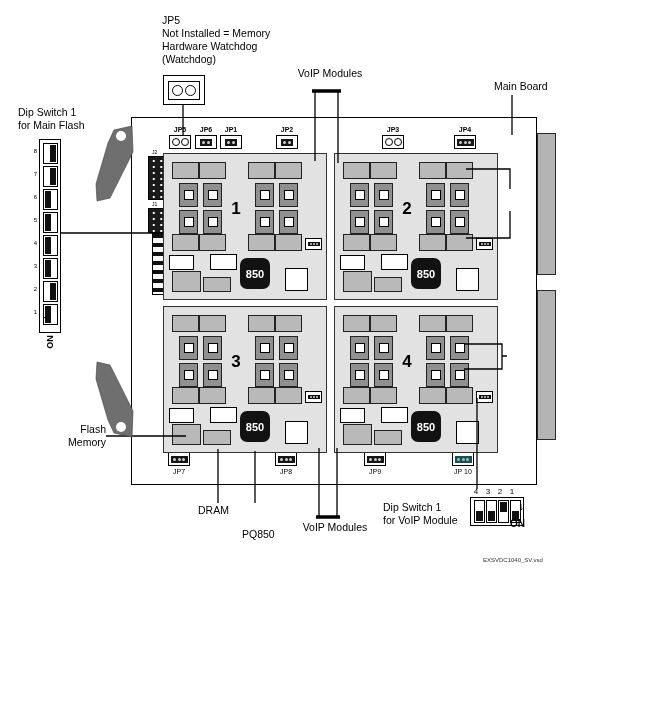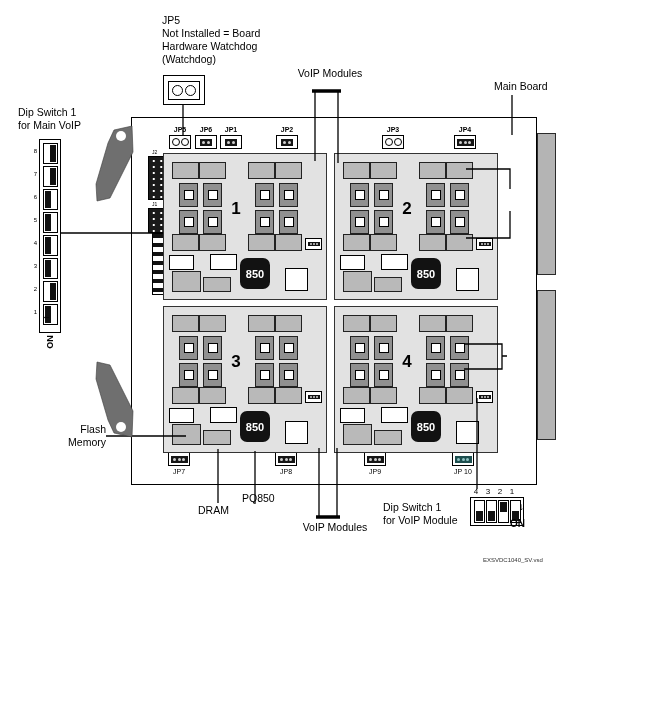--- a/index.html
+++ b/index.html
@@ -98,45 +98,45 @@
   .watermark{position:absolute;left:483px;top:557px;font-size:6px;color:#333;}
   svg.overlay{position:absolute;left:0;top:0;pointer-events:none;}
 </style>
 </head>
 <body>
 
 <div class="canvas">
 
   <div class="note">
     <div>JP5</div>
-    <div>Not Installed = Board</div>
+    <div>Not Installed = Memory</div>
     <div>Hardware Watchdog</div>
     <div>(Watchdog)</div>
   </div>
   <div class="wd-box">
     <div class="wd-inner">
         <i></i>
         <i></i>
       </div>
   </div>
 
   <div class="lbl" style="left:280px;top:67px;width:100px;text-align:center;">VoIP Modules</div>
   <div class="lbl" style="left:484px;top:80px;margin-left:10px;">Main Board</div>
   <div class="lbl" style="left:18px;top:106px;">
     <div>Dip Switch 1</div>
-    <div>for Main VoIP</div>
+    <div>for Main Flash</div>
   </div>
   <div class="lbl small-lbl" style="left:503px;top:196px;">SRAM</div>
   <div class="lbl small-lbl" style="left:509px;top:351px;">DSPs</div>
   <div class="lbl" style="left:58px;top:423px;width:48px;text-align:right;">
     <div>Flash</div>
     <div>Memory</div>
   </div>
   <div class="lbl" style="left:198px;top:504px;">DRAM</div>
-  <div class="lbl" style="left:242px;top:492px;">PQ850</div>
+  <div class="lbl" style="left:242px;top:528px;">PQ850</div>
   <div class="lbl" style="left:285px;top:521px;width:100px;text-align:center;">VoIP Modules</div>
   <div class="lbl" style="left:383px;top:501px;">
     <div>Dip Switch 1</div>
     <div>for VoIP Module</div>
   </div>
 
   <div class="board"></div>
   <div class="rconn" style="left:537px;top:133px;height:140px;"></div>
   <div class="rconn" style="left:537px;top:290px;height:148px;"></div>
 

